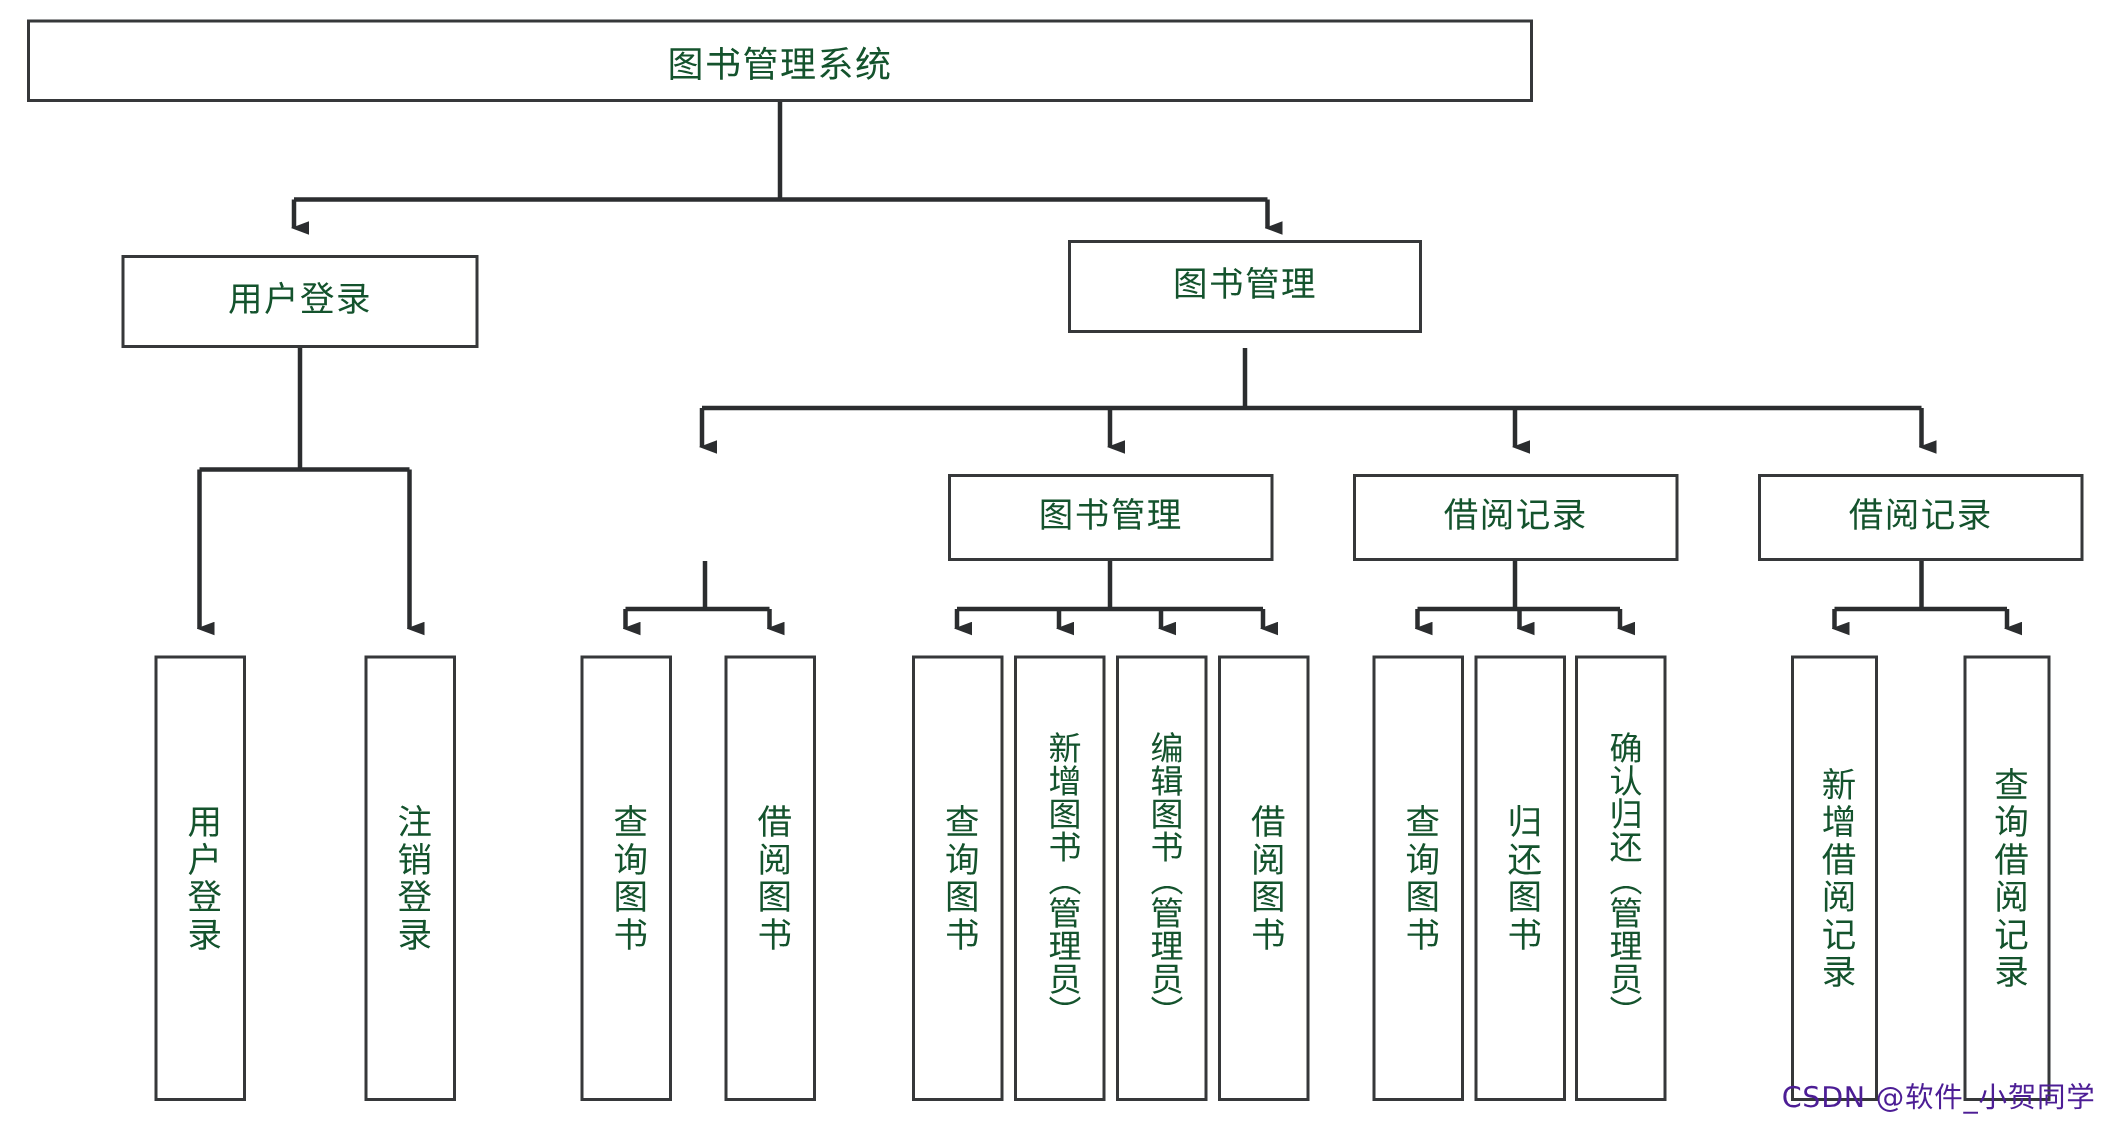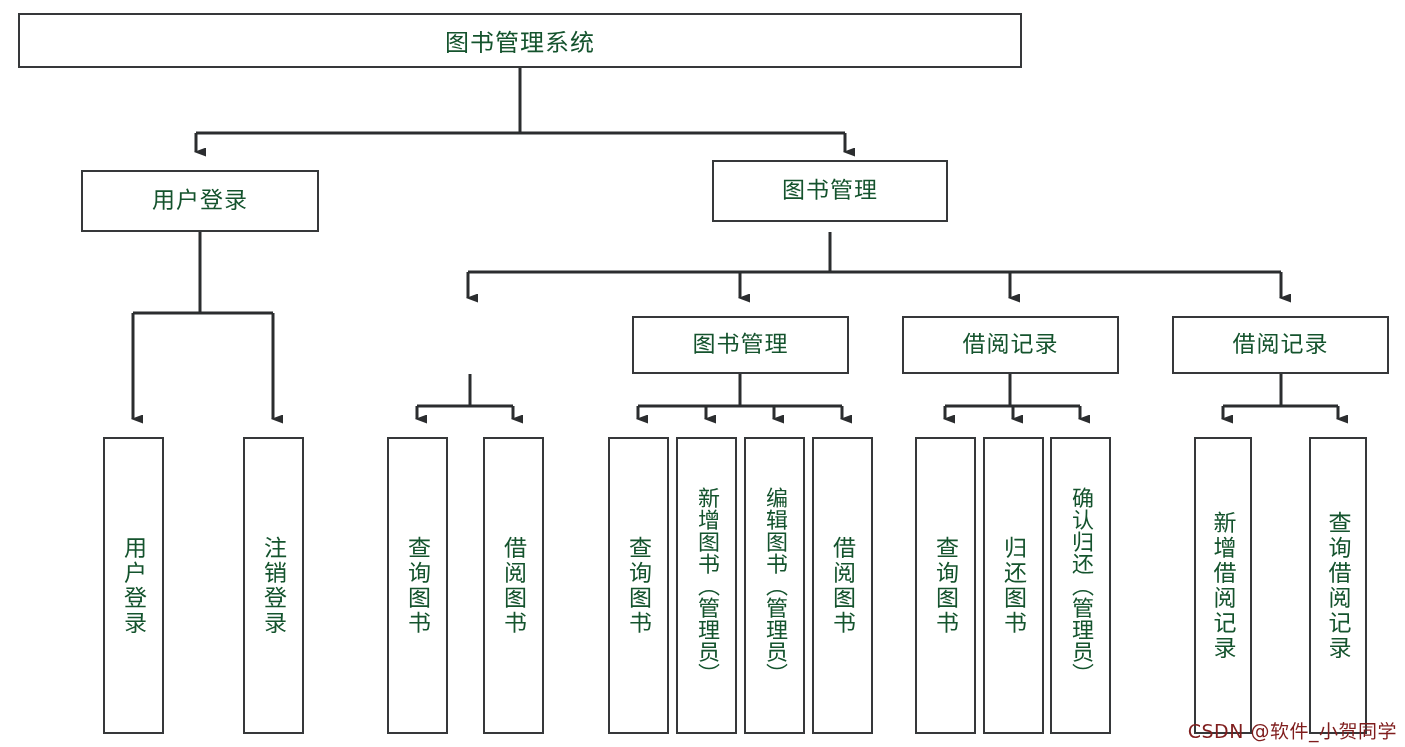--- a/index.html
+++ b/index.html
@@ -58,21 +58,21 @@
   }
   .node-v.tight {
     letter-spacing: 0px;
     font-size: 22px;
   }
   .watermark {
     position: absolute;
     right: 8px;
     bottom: 4px;
     font-size: 19px;
-    color: #7f1d1d;
+    color: #4c1d95;
     letter-spacing: 0.5px;
     white-space: nowrap;
     user-select: none;
   }
 </style>
 </head>
 <body>
 
 <div id="diagram-root">
 

